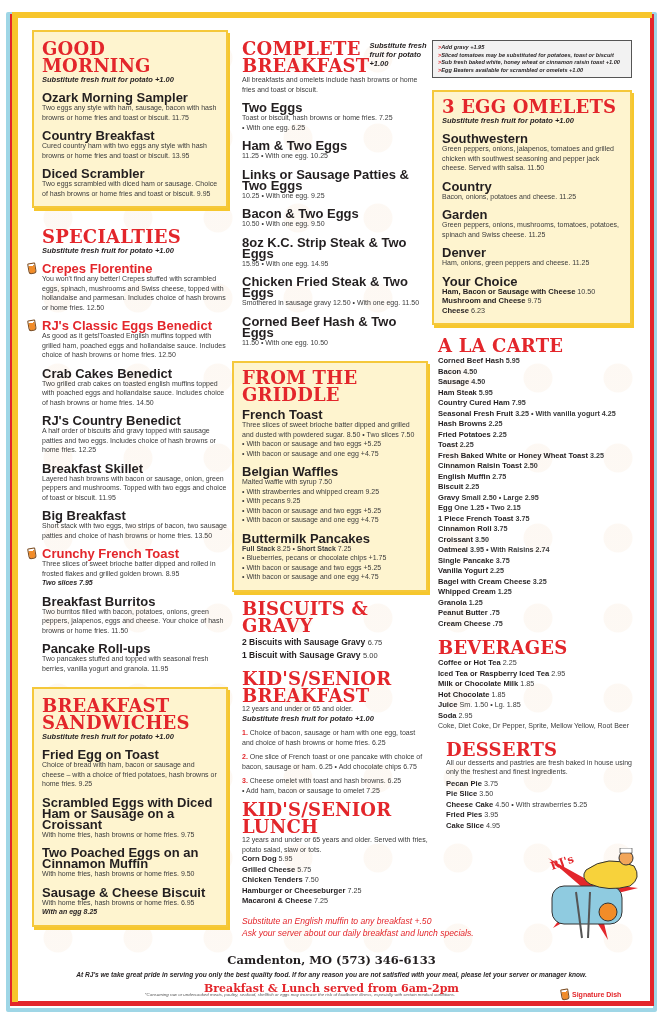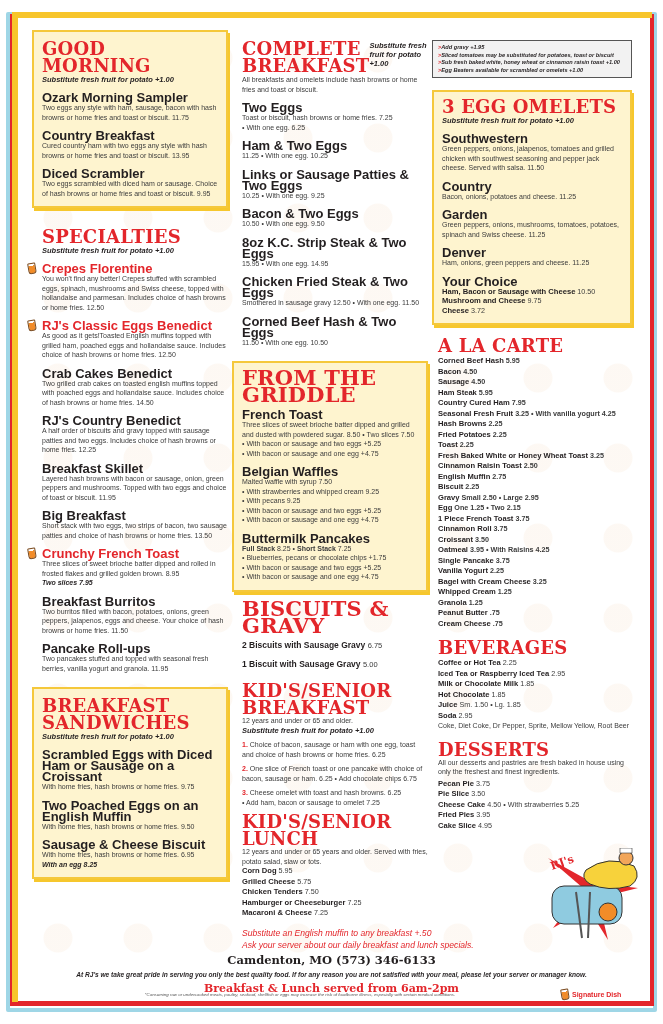--- a/index.html
+++ b/index.html
@@ -33,21 +33,21 @@
 
   .panel {
     background: #fef4cf;
     border: 2px solid #f5c83b;
     box-shadow: 2px 3px 0 #f6c72d;
     padding: 6px 8px 8px 8px;
   }
 
   .h-section {
     font-family: "DejaVu Serif", serif; font-weight: 900; color: #e3262b;
-    font-size: 21px; line-height: 17px; letter-spacing: 0.2px;
+    font-size: 18px; line-height: 17px; letter-spacing: 0.2px;
   }
   .h-big { font-size: 18px; }
   .sub-italic { font-style: italic; font-weight: bold; font-size: 7.5px; color: #231f20; margin-top: 1px; }
   .item { margin-top: 8px; }
   .item-title { font-weight: bold; font-size: 13px; line-height: 11px; color: #231f20; }
   .item-title.red { color: #e3262b; }
   .item-desc { font-size: 7px; line-height: 9.5px; color: #3b3b3b; }
   .item-desc.bold-it { font-weight: bold; font-style: italic; color: #231f20; }
   .sig-wrap { position: relative; }
   .sig-icon {
@@ -58,21 +58,21 @@
 
   .line-list .li { font-size: 7.2px; line-height: 10.5px; color: #3b3b3b; }
   .line-list .li b { color: #231f20; font-size: 7.6px; }
 
   .note-box {
     border: 1.5px solid #555; background: #f2f2f2; padding: 3px 5px;
     font-size: 5.6px; line-height: 7.6px; font-style: italic; font-weight: bold; color: #231f20;
   }
   .note-box .arrow { color: #e3262b; }
 
-  .bg-line { font-size: 8.5px; line-height: 19px; font-weight: bold; color: #231f20; }
+  .bg-line { font-size: 8.5px; line-height: 12px; font-weight: bold; color: #231f20; }
   .bg-line span.price { font-weight: normal; font-size: 7.5px; color: #3b3b3b; }
 
   .num-item { font-size: 7px; line-height: 9.5px; color: #3b3b3b; margin-top: 5px; }
   .num-item .num { color: #e3262b; font-weight: bold; }
 
   .red-italic { color: #e3262b; font-style: italic; font-weight: normal; font-size: 8.6px; line-height: 12px; }
 
   .footer { position: absolute; left: 18px; width: 627px; text-align: center; }
   .footer-hours { top: 982px; font-family: "DejaVu Serif", serif; color: #e3262b; font-weight: bold; font-size: 11px; }
   .footer-city { top: 953px; font-family: "DejaVu Serif", serif; color: #231f20; font-weight: bold; font-size: 11.5px; }
@@ -152,25 +152,29 @@
       <div class="item-title">Pancake Roll-ups</div>
       <div class="item-desc">Two pancakes stuffed and topped with seasonal fresh berries, vanilla yogurt and granola. 11.95</div>
     </div>
   </section>
 
   <section class="panel" style="margin-top:14px; padding-top:8px;">
     <div class="h-section h-big">BREAKFAST</div>
     <div class="h-section h-big">SANDWICHES</div>
     <div class="sub-italic">Substitute fresh fruit for potato +1.00</div>
     <div class="item">
+      <div class="item-title">Fried Egg on Toast</div>
+      <div class="item-desc">Choice of bread with ham, bacon or sausage and cheese – with a choice of fried potatoes, hash browns or home fries. 9.25</div>
+    </div>
+    <div class="item">
       <div class="item-title">Scrambled Eggs with Diced Ham or Sausage on a Croissant</div>
       <div class="item-desc">With home fries, hash browns or home fries. 9.75</div>
     </div>
     <div class="item">
-      <div class="item-title">Two Poached Eggs on an English Muffin</div>
+      <div class="item-title">Two Poached Eggs on an Cinnamon Muffin</div>
       <div class="item-desc">With home fries, hash browns or home fries. 9.50</div>
     </div>
     <div class="item">
       <div class="item-title">Sausage &amp; Cheese Biscuit</div>
       <div class="item-desc">With home fries, hash browns or home fries. 6.95</div>
       <div class="item-desc bold-it">With an egg 8.25</div>
     </div>
   </section>
 </div>
 
@@ -321,21 +325,21 @@
     </div>
     <div class="item">
       <div class="item-title">Denver</div>
       <div class="item-desc">Ham, onions, green peppers and cheese. 11.25</div>
     </div>
     <div class="item">
       <div class="item-title">Your Choice</div>
       <div class="line-list">
         <div class="li" style="line-height:9.5px;"><b>Ham, Bacon or Sausage with Cheese</b> <span>10.50</span></div>
         <div class="li" style="line-height:9.5px;"><b>Mushroom and Cheese</b> <span>9.75</span></div>
-        <div class="li" style="line-height:9.5px;"><b>Cheese</b> <span>3.72</span></div>
+        <div class="li" style="line-height:9.5px;"><b>Cheese</b> <span>6.23</span></div>
       </div>
     </div>
   </section>
 
   <section style="margin-top:12px; padding-left:6px;">
     <div class="h-section h-big">A LA CARTE</div>
     <div class="line-list" id="alc-list" style="margin-top:2px;font-weight:bold;">
         <div class="li"><b>Corned Beef Hash</b> <span>5.95</span></div>
         <div class="li"><b>Bacon</b> <span>4.50</span></div>
         <div class="li"><b>Sausage</b> <span>4.50</span></div>
@@ -347,21 +351,21 @@
         <div class="li"><b>Toast</b> <span>2.25</span></div>
         <div class="li"><b>Fresh Baked White or Honey Wheat Toast</b> <span>3.25</span></div>
         <div class="li"><b>Cinnamon Raisin Toast</b> <span>2.50</span></div>
         <div class="li"><b>English Muffin</b> <span>2.75</span></div>
         <div class="li"><b>Biscuit</b> <span>2.25</span></div>
         <div class="li"><b>Gravy</b> <span>Small 2.50 • Large 2.95</span></div>
         <div class="li"><b>Egg</b> <span>One 1.25 • Two 2.15</span></div>
         <div class="li"><b>1 Piece French Toast</b> <span>3.75</span></div>
         <div class="li"><b>Cinnamon Roll</b> <span>3.75</span></div>
         <div class="li"><b>Croissant</b> <span>3.50</span></div>
-        <div class="li"><b>Oatmeal</b> <span>3.95 • With Raisins 4.25</span></div>
+        <div class="li"><b>Oatmeal</b> <span>3.95 • With Raisins 2.74</span></div>
         <div class="li"><b>Single Pancake</b> <span>3.75</span></div>
         <div class="li"><b>Vanilla Yogurt</b> <span>2.25</span></div>
         <div class="li"><b>Bagel with Cream Cheese</b> <span>3.25</span></div>
         <div class="li"><b>Whipped Cream</b> <span>1.25</span></div>
         <div class="li"><b>Granola</b> <span>1.25</span></div>
         <div class="li"><b>Peanut Butter</b> <span>.75</span></div>
         <div class="li"><b>Cream Cheese</b> <span>.75</span></div>
       </div>
   </section>
 
@@ -371,21 +375,21 @@
         <div class="li"><b>Coffee or Hot Tea</b> <span>2.25</span></div>
         <div class="li"><b>Iced Tea or Raspberry Iced Tea</b> <span>2.95</span></div>
         <div class="li"><b>Milk or Chocolate Milk</b> <span>1.85</span></div>
         <div class="li"><b>Hot Chocolate</b> <span>1.85</span></div>
         <div class="li"><b>Juice</b> <span>Sm. 1.50 • Lg. 1.85</span></div>
         <div class="li"><b>Soda</b> <span>2.95</span></div>
       </div>
     <div class="item-desc">Coke, Diet Coke, Dr Pepper, Sprite, Mellow Yellow, Root Beer</div>
   </section>
 
-  <section style="margin-top:10px; padding-left:6px;">
+  <section style="margin-top:10px; padding-left:6px;margin-left:8px;">
     <div class="h-section h-big">DESSERTS</div>
     <div class="item-desc">All our desserts and pastries are fresh baked in house using only the freshest and finest ingredients.</div>
     <div class="line-list" id="des-list" style="margin-top:2px;">
         <div class="li"><b>Pecan Pie</b> <span>3.75</span></div>
         <div class="li"><b>Pie Slice</b> <span>3.50</span></div>
         <div class="li"><b>Cheese Cake</b> <span>4.50 • With strawberries 5.25</span></div>
         <div class="li"><b>Fried Pies</b> <span>3.95</span></div>
         <div class="li"><b>Cake Slice</b> <span>4.95</span></div>
       </div>
   </section>

